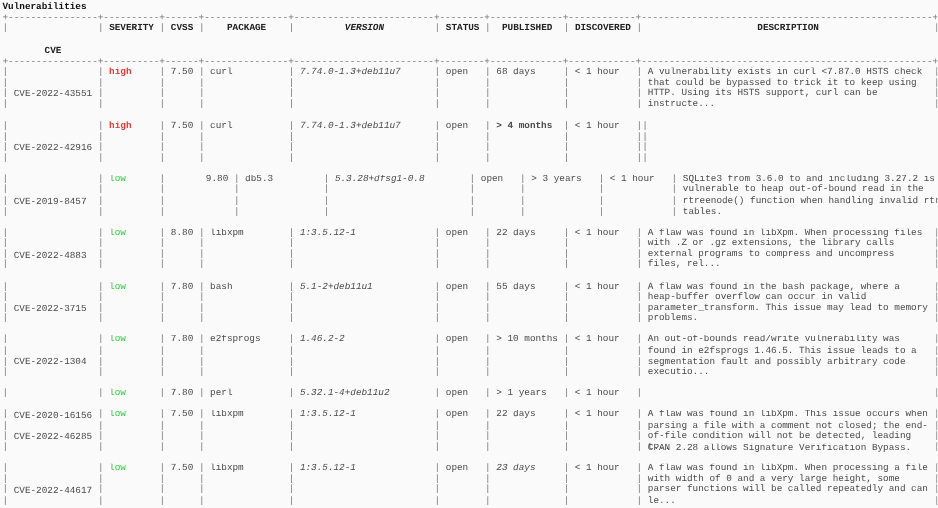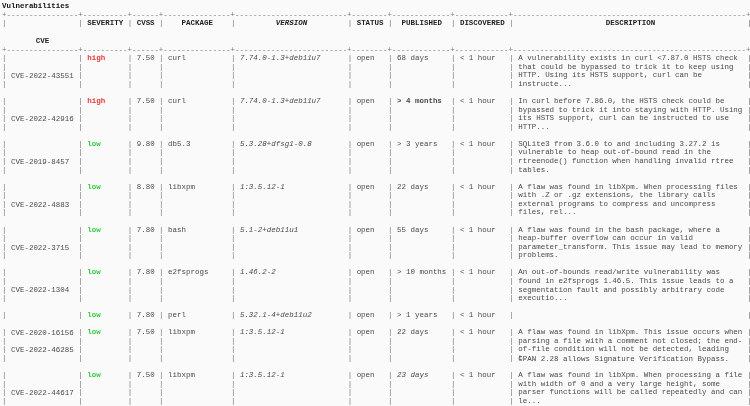--- a/index.html
+++ b/index.html
@@ -12,21 +12,21 @@
     color: #4a4a4a;
   }
   .page { position: relative; padding: 2px 0 0 2px; }
   .title { color: #111; font-weight: bold; white-space: pre; height: 8.57px; }
   .sep { white-space: pre; color: #777; height: 8.57px; overflow: hidden; }
   .row { display: flex; white-space: pre; }
   .bar { white-space: pre; color: #777; width: 4.49px; flex: none; }
   .cell { flex: none; white-space: pre-wrap; overflow: hidden; padding: 0 4.49px; box-sizing: border-box; }
   .hdr .cell { font-weight: bold; color: #222; text-align: center; }
   .sev-high { color: #e53935; font-weight: bold; }
-  .sev-low { color: #2ecc40; font-weight: bold; }
+  .sev-low { color: #2ecc40; font-weight: normal; }
   .c-cve { width: 71.84px; margin-top: 18px; }
   .c-sev { width: 44.9px; }
   .c-cvss { width: 26.94px; text-align: right; }
   .c-pkg { width: 67.35px; }
   .c-ver { width: 112.25px; font-style: italic; }
   .c-status { width: 35.92px; }
   .c-pub { width: 58.37px; }
   .c-disc { width: 53.88px; }
   .c-desc { width: 233.48px; }
   .bars { display: flex; flex-direction: column; }
@@ -154,21 +154,20 @@
     <span class="cell c-pub" style="height: 34.28px; font-weight: bold;">&gt; 4 months</span>
     <span class="bars bar">|
 |
 |
 |</span>
     <span class="cell c-disc" style="height: 34.28px;">&lt; 1 hour</span>
     <span class="bars bar">|
 |
 |
 |</span>
-    <span class="cell c-desc" style="height: 34.28px;">In curl before 7.86.0, the HSTS check could be bypassed to trick it into staying with HTTP. Using its HSTS support, curl can be instructed to use HTTP...</span>
     <span class="bars bar">|
 |
 |
 |</span>
   </div>
   <div class="sep"></div>
 
   <div class="row" style="height: 34.28px;">
     <span class="bars bar">|
 |
@@ -177,21 +176,21 @@
     <span class="cell c-cve" style="height: 34.28px;">CVE-2019-8457</span>
     <span class="bars bar">|
 |
 |
 |</span>
     <span class="cell c-sev sev-low" style="height: 34.28px; color: rgb(46, 204, 64);">low</span>
     <span class="bars bar">|
 |
 |
 |</span>
-    <span class="cell c-cvss" style="height: 34.28px;">9.80</span>
+    <span class="cell c-cvss" style="height: 34.28px; margin-left: 28px;">9.80</span>
     <span class="bars bar">|
 |
 |
 |</span>
     <span class="cell c-pkg" style="height: 34.28px;">db5.3</span>
     <span class="bars bar">|
 |
 |
 |</span>
     <span class="cell c-ver" style="height: 34.28px;">5.3.28+dfsg1-0.8</span>

